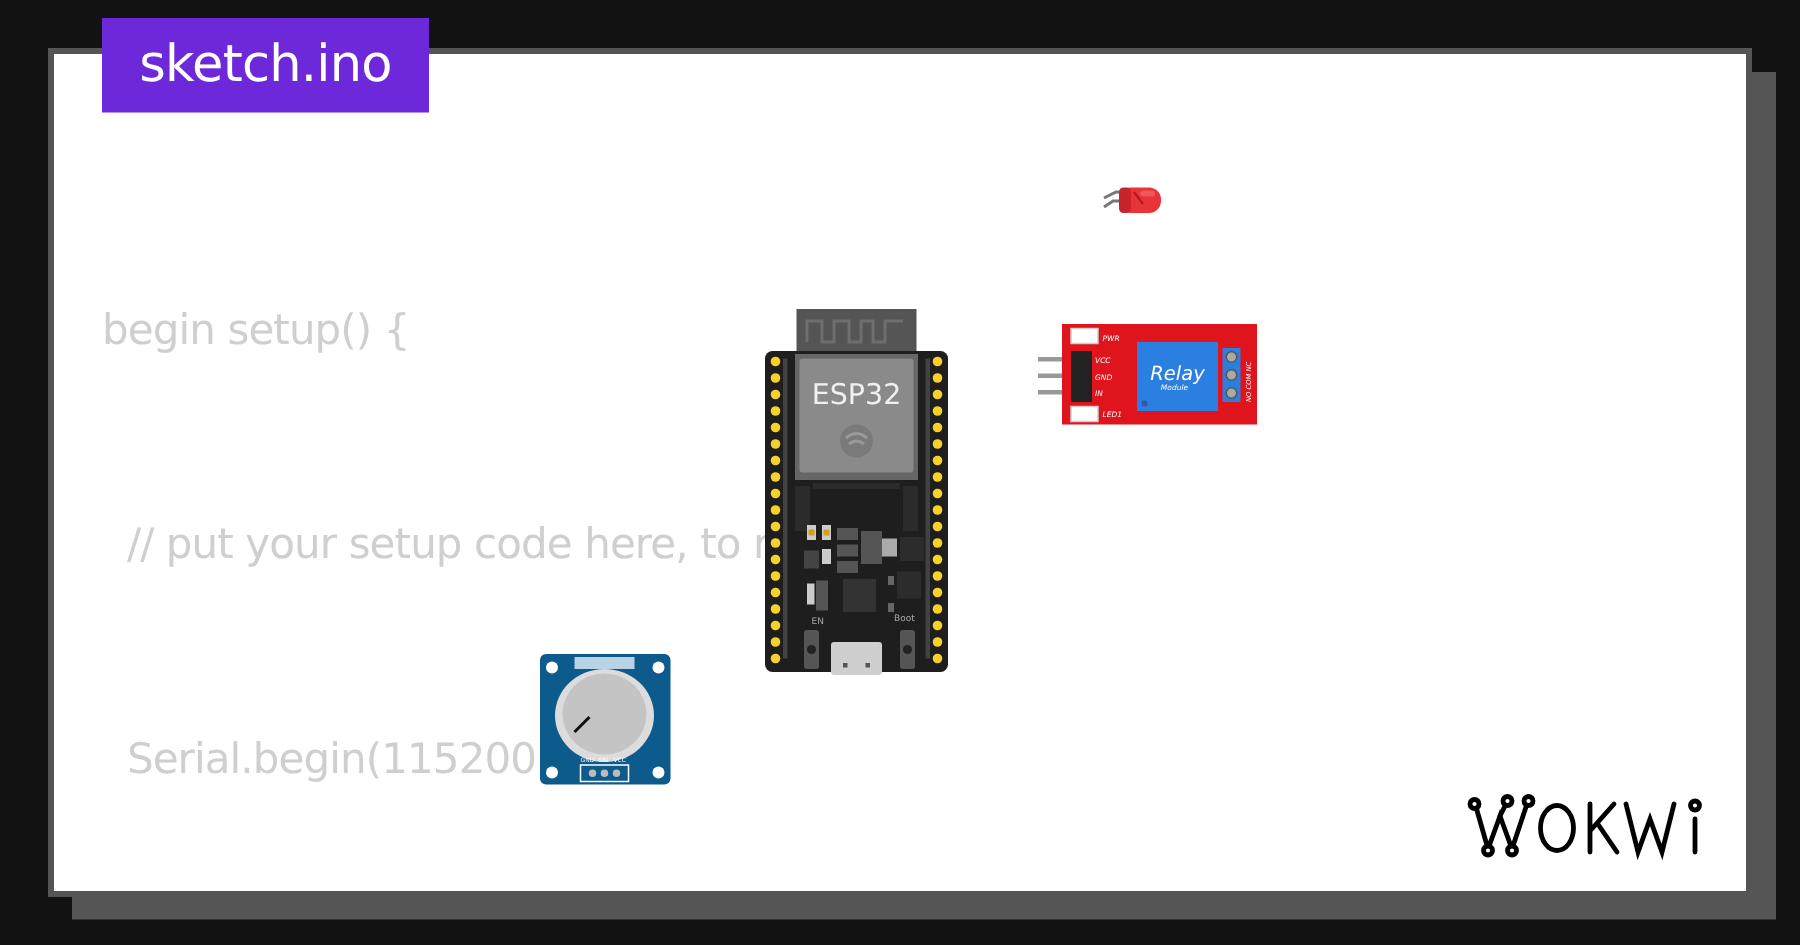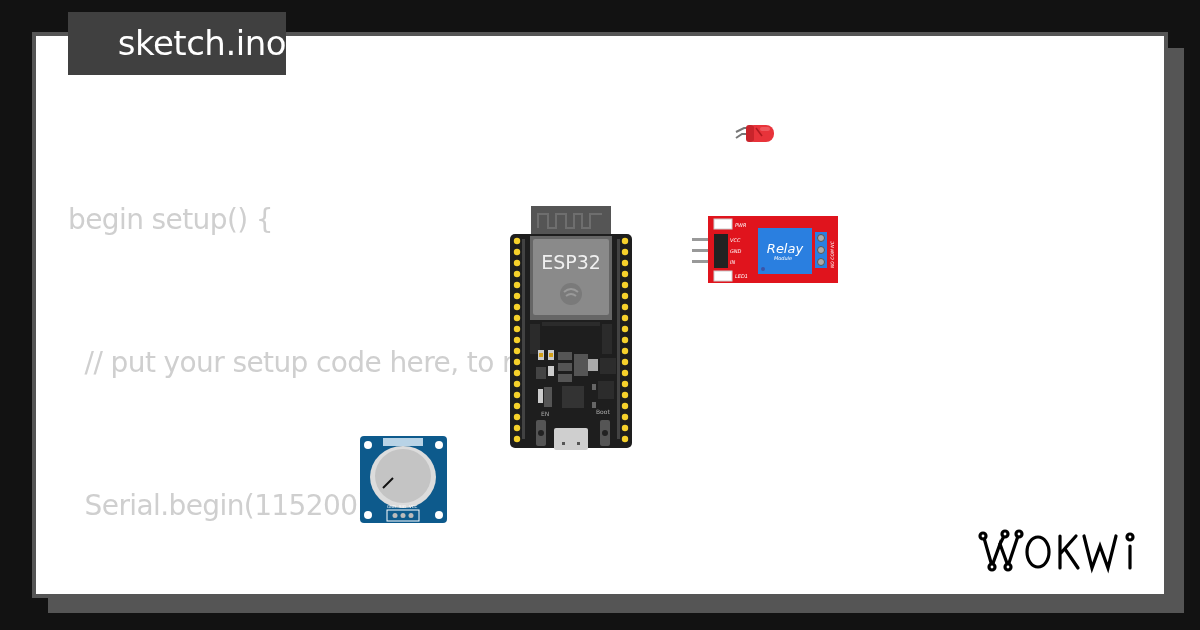--- a/index.html
+++ b/index.html
@@ -1,19 +1,19 @@
 <!DOCTYPE html>
 <html><head>
 <meta charset="utf-8">
 <style>
   html, body { margin:0; padding:0; }
   body { width:1200px; height:630px; background:#121212; position:relative; overflow:hidden; font-family:"DejaVu Sans", sans-serif; }
   .shadow { position:absolute; left:48px; top:48px; width:1136px; height:565px; background:#555555; }
   .panel { position:absolute; left:32px; top:32px; width:1128px; height:558px; background:#ffffff; border:4px solid #555555; }
-  .title-tab { position:absolute; left:68px; top:12px; width:218px; height:63px; background:#404040; color:#ffffff; font-size:34px; line-height:63px; text-align:right; font-family:"DejaVu Sans", sans-serif; letter-spacing:-0.5px; }
+  .title-tab { position:absolute; left:68px; top:12px; width:218px; height:63px; background:#6d28d9; color:#ffffff; font-size:34px; line-height:63px; text-align:center; font-family:"DejaVu Sans", sans-serif; letter-spacing:-0.5px; }
   .code { position:absolute; left:68px; top:100px; margin:0; color:#cfcfcf; font-family:"DejaVu Sans", sans-serif; font-size:28px; line-height:47.8px; white-space:pre; letter-spacing:-0.6px; }
   .code .line { display:block; height:47.8px; }
   .comp { position:absolute; }
   .wokwi { position:absolute; left:978px; top:526px; }
 </style>
 </head>
 <body>
 
 <div class="shadow"></div>
 <div class="panel"></div>

